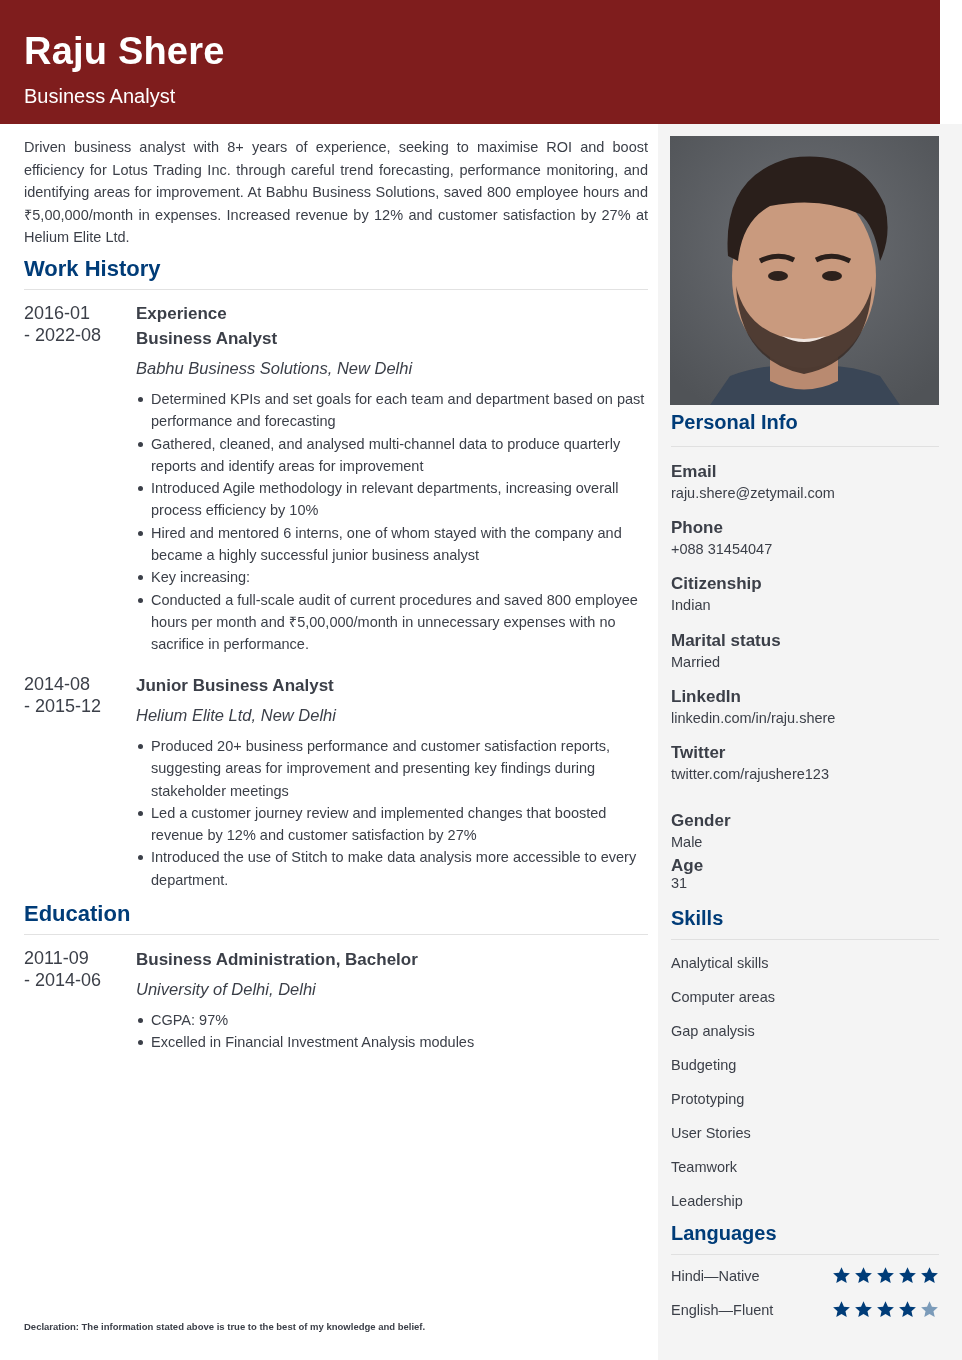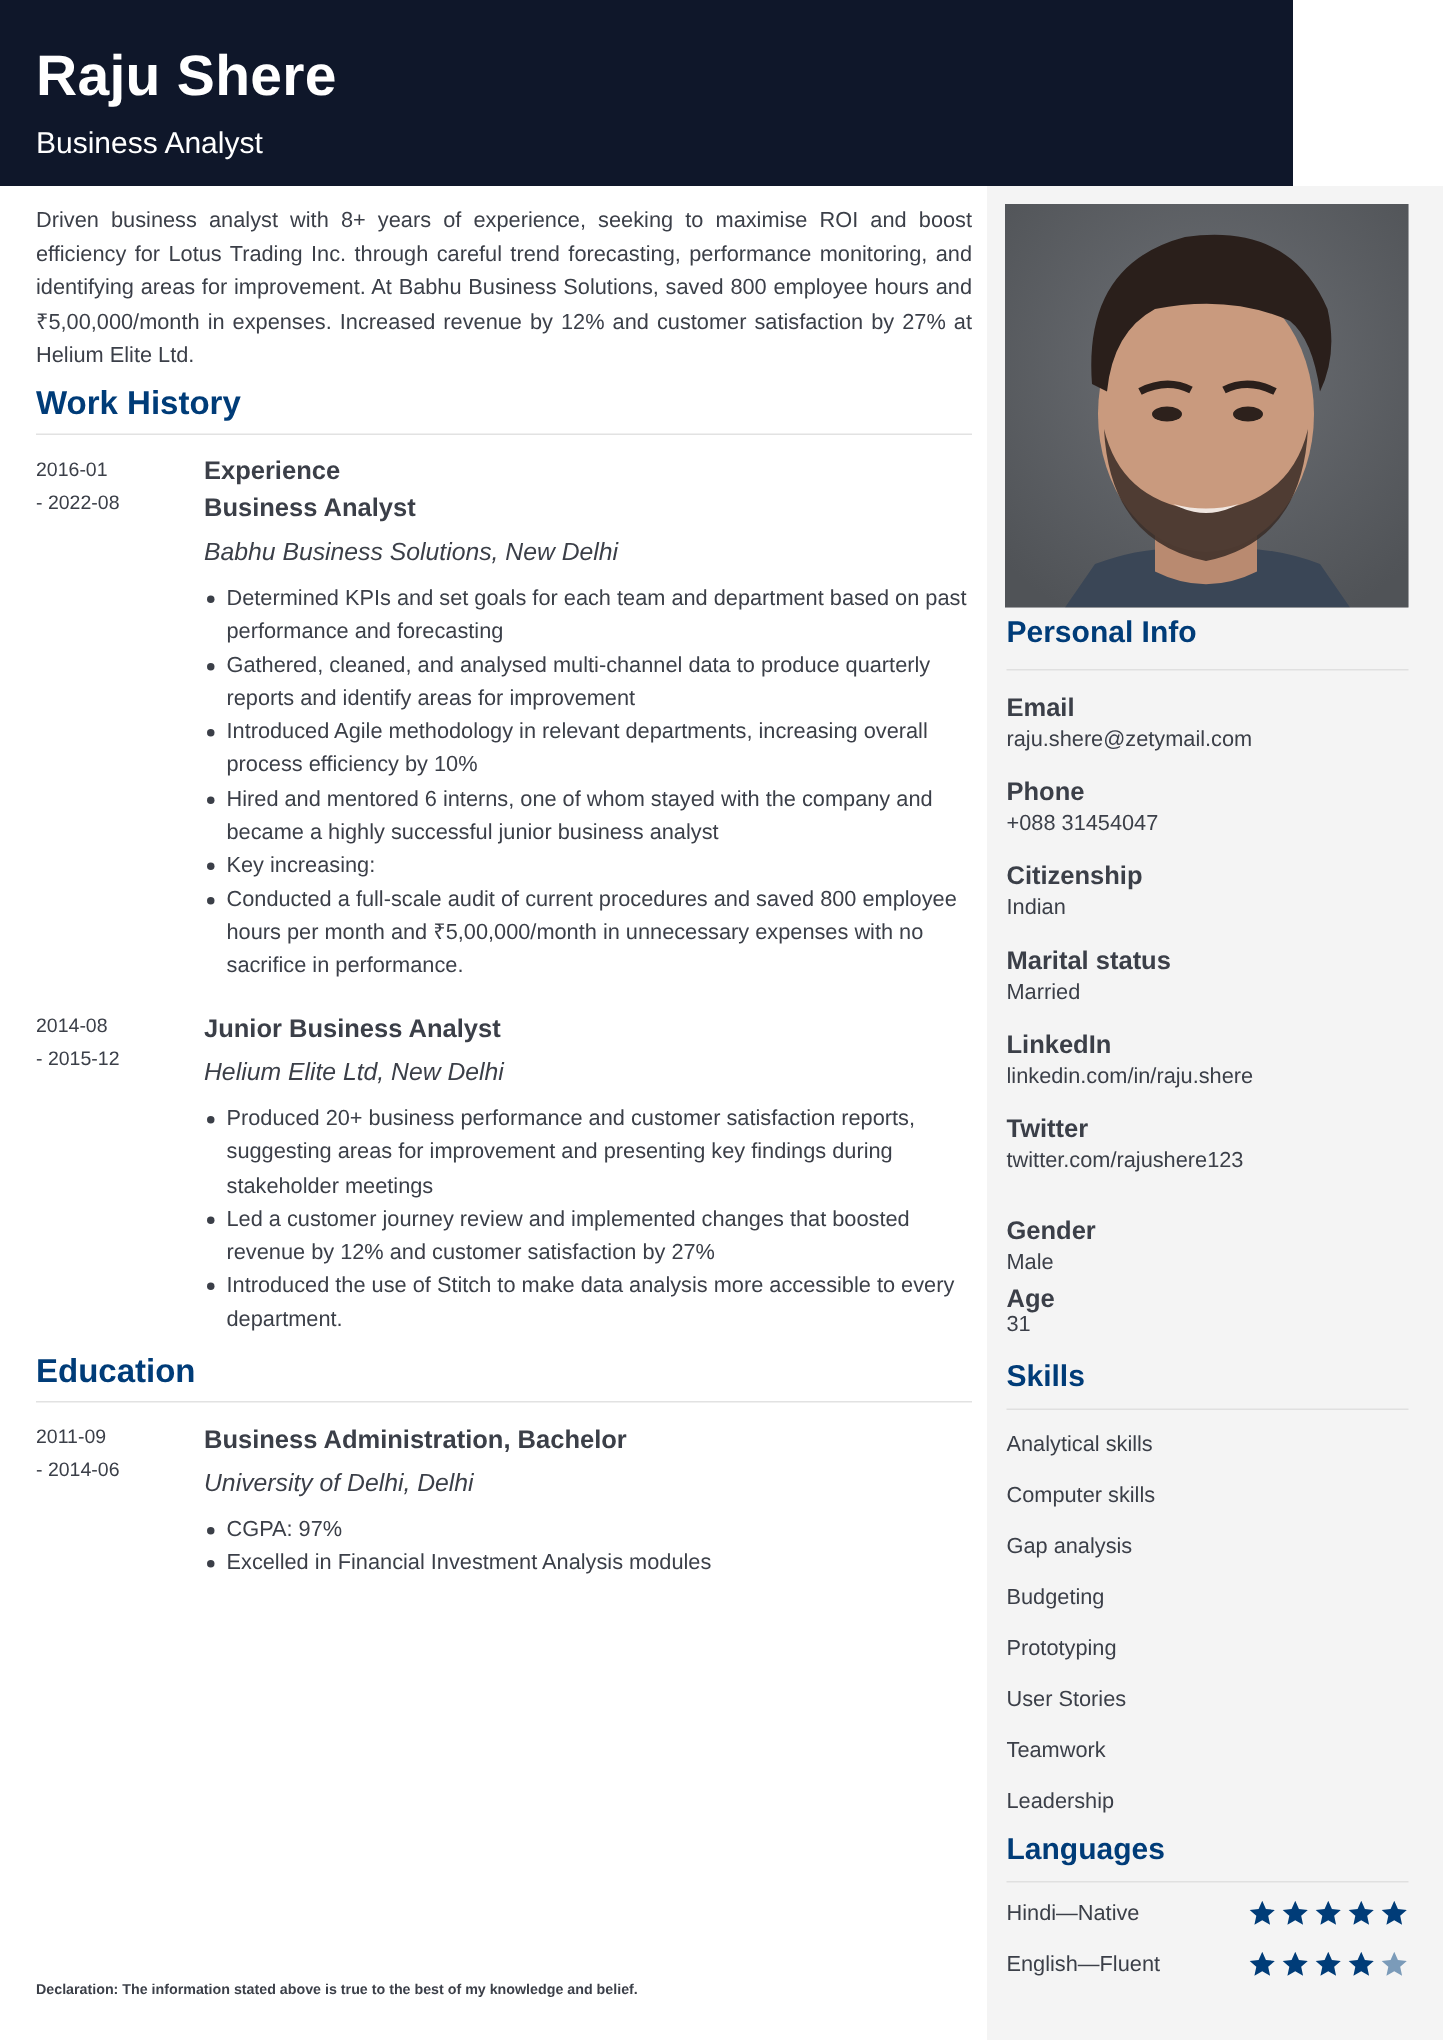--- a/index.html
+++ b/index.html
@@ -1,33 +1,33 @@
 <!DOCTYPE html>
 <html><head>
 <meta charset="utf-8">
 <style>
   * { box-sizing: border-box; margin: 0; padding: 0; }
   html, body { width: 962px; height: 1360px; background: #ffffff; overflow: hidden; }
   body { font-family: "Liberation Sans", sans-serif; color: #3b3f48; position: relative; }
 
-  .header { position: absolute; left: 0; top: 0; width: 862px; height: 124px; background: #0f172a; }
+  .header { position: absolute; left: 0; top: 0; width: 940px; height: 124px; background: #7f1d1d; }
   .header .name { position: absolute; left: 24px; top: 30px; font-size: 38px; font-weight: bold; color: #ffffff; letter-spacing: 0.2px; }
   .header .role { position: absolute; left: 24px; top: 85px; font-size: 20px; color: #ffffff; }
 
   .sidebar { position: absolute; left: 658px; top: 124px; width: 304px; height: 1236px; background: #f4f4f4; }
 
   .main { position: absolute; left: 24px; top: 124px; width: 624px; }
 
   .summary { position: absolute; left: 0; top: 12px; width: 624px; font-size: 14.5px; line-height: 22.5px; text-align: justify; color: #3b3f48; }
 
   .sec-title { position: absolute; left: 0; font-size: 22px; font-weight: bold; color: #003c78; }
   .sec-rule { position: absolute; left: 0; width: 624px; height: 1px; background: #e2e2e2; }
 
   .entry { position: absolute; left: 0; width: 624px; }
-  .entry .date { position: absolute; left: 0; top: 0; width: 100px; font-size: 13px; line-height: 22px; color: #3b3f48; }
+  .entry .date { position: absolute; left: 0; top: 0; width: 100px; font-size: 18px; line-height: 22px; color: #3b3f48; }
   .entry .body { position: absolute; left: 112px; top: 0; width: 512px; }
   .entry .kicker { font-size: 17px; font-weight: bold; color: #3b3f48; line-height: 24px; }
   .entry .title { font-size: 17px; font-weight: bold; color: #3b3f48; line-height: 26px; }
   .entry .org { font-size: 16.5px; font-style: italic; color: #3b3f48; margin-top: 5px; line-height: 22px; }
   .entry ul { list-style: none; margin-top: 9px; }
   .entry li { position: relative; padding-left: 15px; font-size: 14.5px; line-height: 22.3px; color: #3b3f48; }
   .entry li::before { content: ""; position: absolute; left: 2px; top: 9px; width: 5px; height: 5px; border-radius: 50%; background: #3b3f48; }
 
   .photo { position: absolute; left: 12px; top: 12px; width: 269px; height: 269px; background: #5c5f64; overflow: hidden; }
 
@@ -108,21 +108,21 @@
 
   <div class="info-label" style="top:687px;">Gender</div>
   <div class="info-value" style="top:710px;">Male</div>
 
   <div class="info-label" style="top:732px;">Age</div>
   <div class="info-value" style="top:751px;">31</div>
 
   <div class="side-title" style="top:783px;">Skills</div>
   <div class="side-rule" style="top:815px;"></div>
   <div class="skill" style="top:831px;">Analytical skills</div>
-  <div class="skill" style="top:865px;">Computer skills</div>
+  <div class="skill" style="top:865px;">Computer areas</div>
   <div class="skill" style="top:899px;">Gap analysis</div>
   <div class="skill" style="top:933px;">Budgeting</div>
   <div class="skill" style="top:967px;">Prototyping</div>
   <div class="skill" style="top:1001px;">User Stories</div>
   <div class="skill" style="top:1035px;">Teamwork</div>
   <div class="skill" style="top:1069px;">Leadership</div>
 
   <div class="side-title" style="top:1098px;">Languages</div>
   <div class="side-rule" style="top:1130px;"></div>
 

